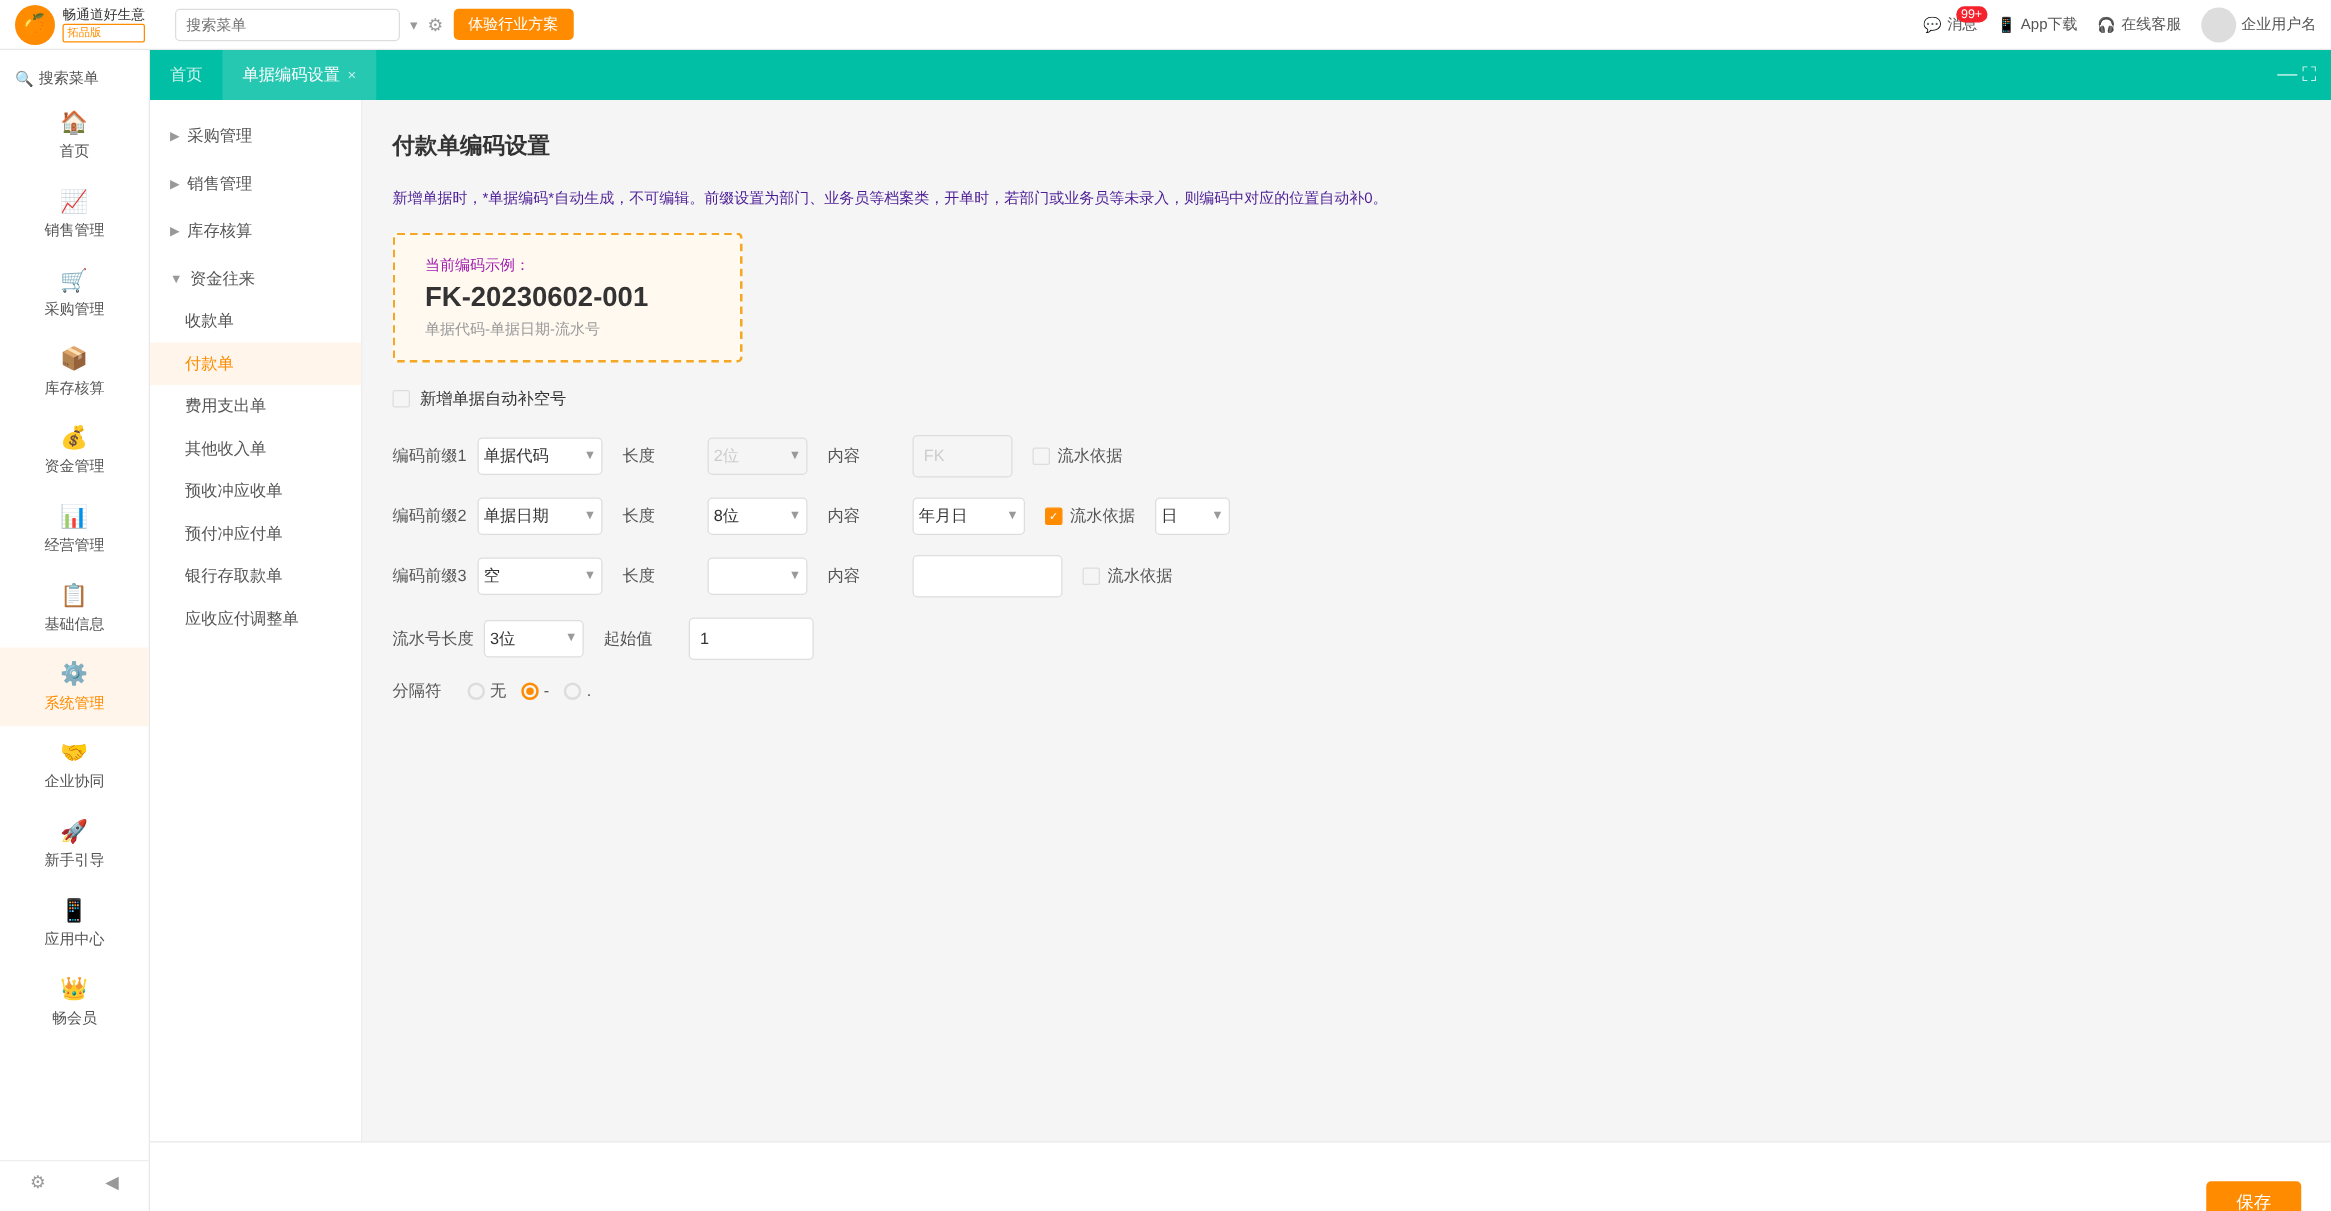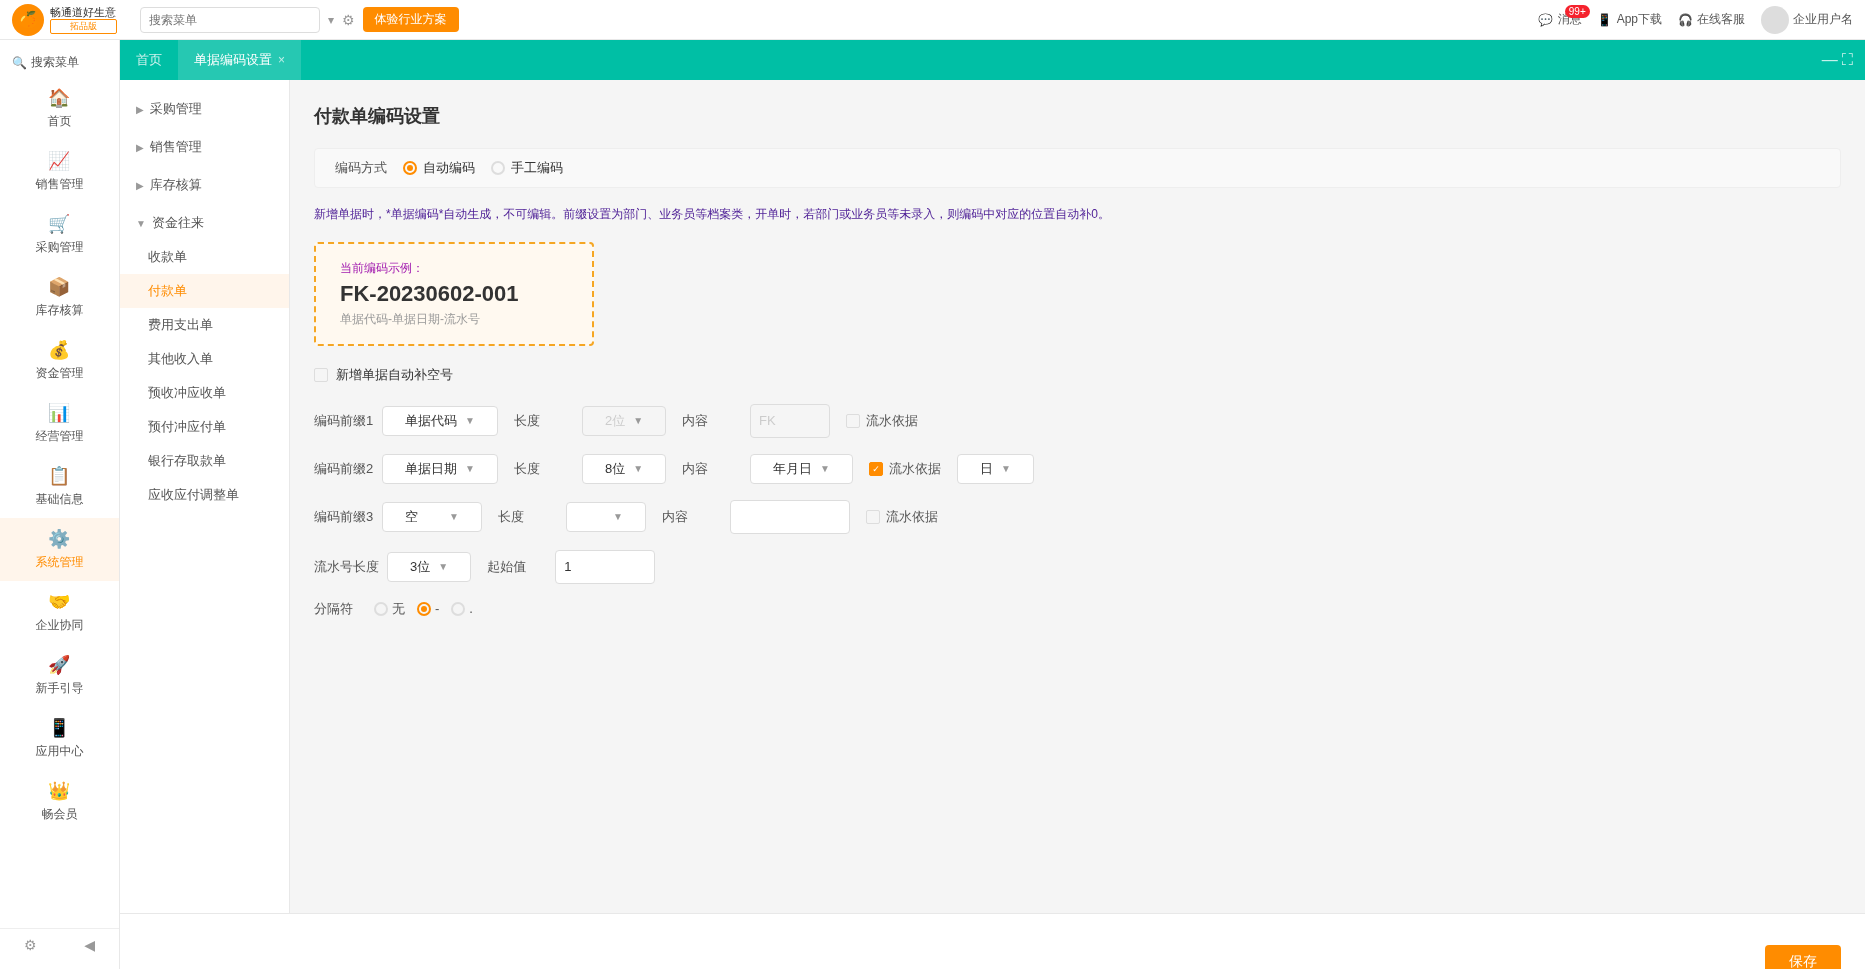--- a/index.html
+++ b/index.html
@@ -24,21 +24,21 @@
       width: 120px;
     }
     .logo-icon {
       width: 32px; height: 32px;
       background: #ff8c00;
       border-radius: 50%;
       display: flex; align-items: center; justify-content: center;
       color: white; font-size: 16px; font-weight: bold;
     }
     .logo-text { font-size: 11px; color: #333; line-height: 1.3; }
-    .logo-badge { font-size: 9px; color: #ff8c00; border: 1px solid #ff8c00; border-radius: 2px; padding: 0 19px; }
+    .logo-badge { font-size: 9px; color: #ff8c00; border: 1px solid #ff8c00; border-radius: 2px; padding: 0 3px; }
     .top-bar-middle { flex: 1; display: flex; align-items: center; gap: 8px; }
     .top-bar-search { width: 180px; height: 26px; border: 1px solid #ddd; border-radius: 4px; padding: 0 8px; font-size: 12px; color: #999; }
     .top-bar-arrows { display: flex; gap: 4px; color: #999; font-size: 12px; cursor: pointer; }
     .top-bar-btn { background: #ff8c00; color: white; border: none; border-radius: 4px; padding: 4px 12px; font-size: 12px; cursor: pointer; }
     .top-bar-right { display: flex; align-items: center; gap: 16px; }
     .top-bar-right-item { display: flex; align-items: center; gap: 4px; font-size: 12px; color: #555; cursor: pointer; position: relative; }
     .badge { background: #f5222d; color: white; font-size: 10px; border-radius: 8px; padding: 1px 4px; position: absolute; top: -6px; right: -8px; }
     .gear-icon { color: #999; font-size: 14px; cursor: pointer; }
     .user-avatar { width: 28px; height: 28px; background: #ddd; border-radius: 50%; }
     .user-name { font-size: 12px; color: #555; }
@@ -155,21 +155,21 @@
       width: 14px; height: 14px; border: 1px solid #ddd; border-radius: 2px;
       display: flex; align-items: center; justify-content: center; cursor: pointer;
     }
 
     
     .form-row { display: flex; align-items: center; gap: 16px; margin-bottom: 16px; flex-wrap: wrap; }
     .form-field { display: flex; align-items: center; gap: 8px; }
     .form-field-label { font-size: 13px; color: #555; white-space: nowrap; min-width: 60px; }
     .form-select {
       height: 30px; border: 1px solid #ddd; border-radius: 4px;
-      padding: 0 22px; font-size: 13px; color: #333; background: #fff;
+      padding: 0 4px; font-size: 13px; color: #333; background: #fff;
       display: flex; align-items: center; gap: 8px; cursor: pointer; min-width: 90px;
     }
     .form-select-arrow { color: #999; font-size: 10px; margin-left: auto; }
     .form-input {
       height: 34px; border: 1px solid #ddd; border-radius: 4px;
       padding: 0 8px; font-size: 13px; color: #333; background: #fff;
       min-width: 80px;
     }
     .form-input.disabled { background: #f5f5f5; color: #ccc; }
 
@@ -356,33 +356,20 @@
           <div class="nav-item">银行存取款单</div>
           <div class="nav-item">应收应付调整单</div>
         </div>
       </div>
 
       <div class="main-panel">
 
         <div class="page-title">付款单编码设置</div>
 
         
-        <div class="encoding-method-row">
-          <span class="encoding-label">编码方式</span>
-          <div class="radio-group">
-            <label class="radio-item">
-              <div class="radio-dot checked"></div>
-              <span>自动编码</span>
-            </label>
-            <label class="radio-item">
-              <div class="radio-dot"></div>
-              <span>手工编码</span>
-            </label>
-          </div>
-        </div>
 
         
         <div class="info-text">
           新增单据时，*单据编码*自动生成，不可编辑。前缀设置为部门、业务员等档案类，开单时，若部门或业务员等未录入，则编码中对应的位置自动补0。
         </div>
 
         
         <div class="code-preview">
           <div class="code-preview-label">当前编码示例：</div>
           <div class="code-preview-value">FK-20230602-001</div>

